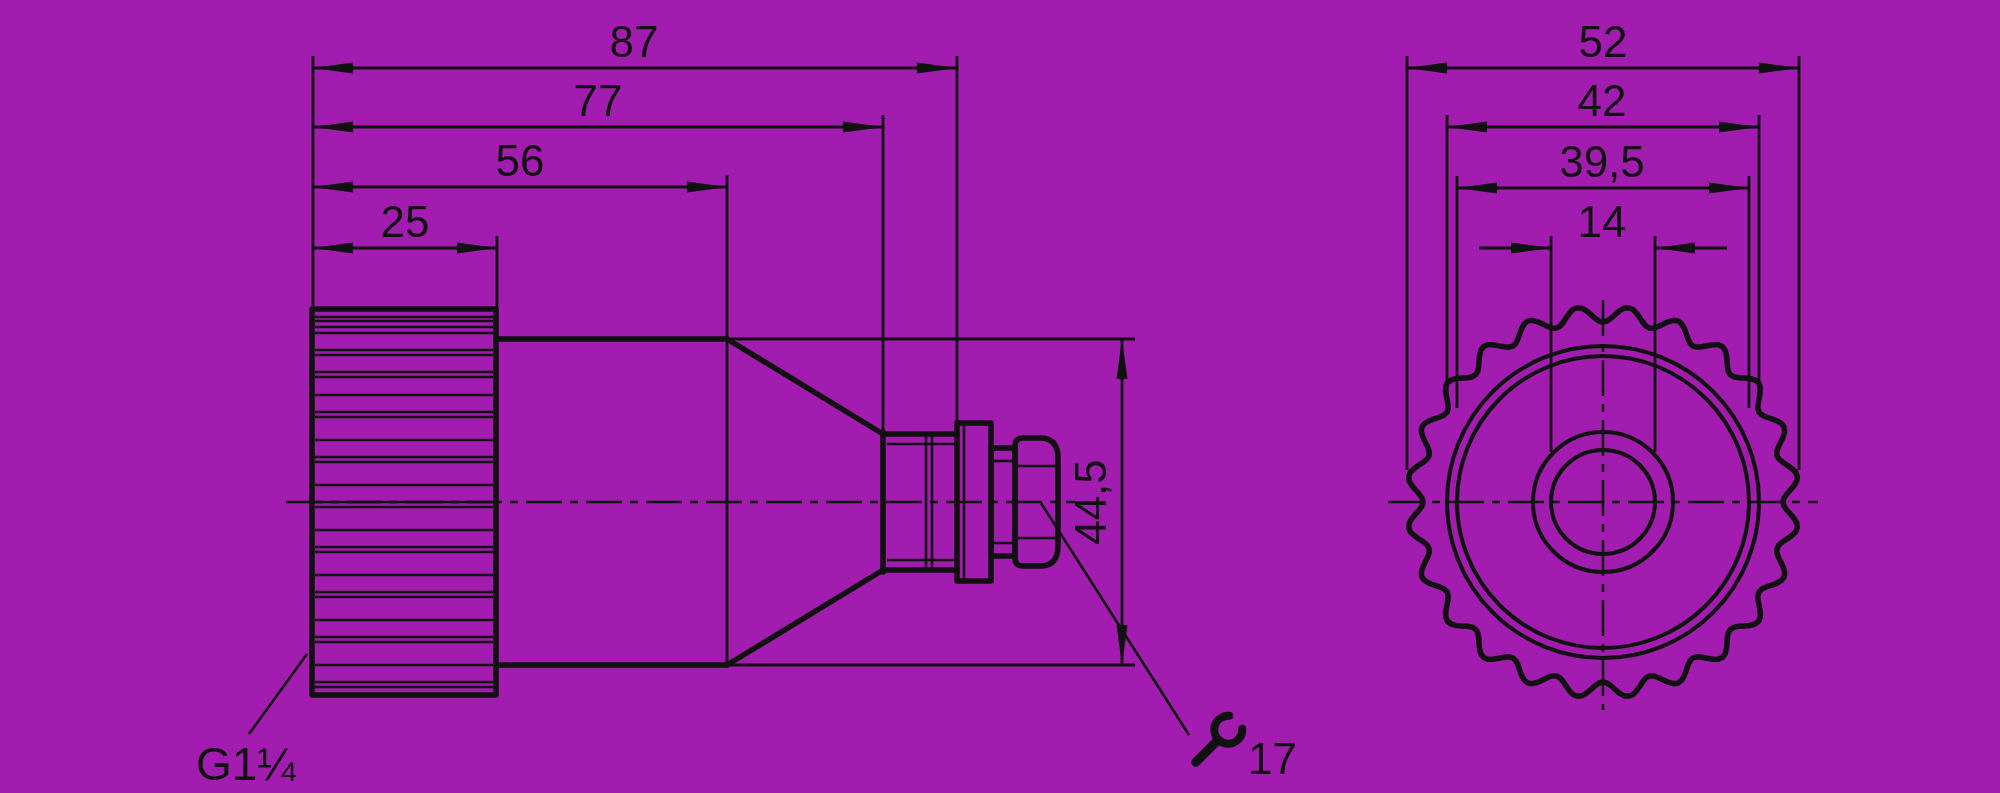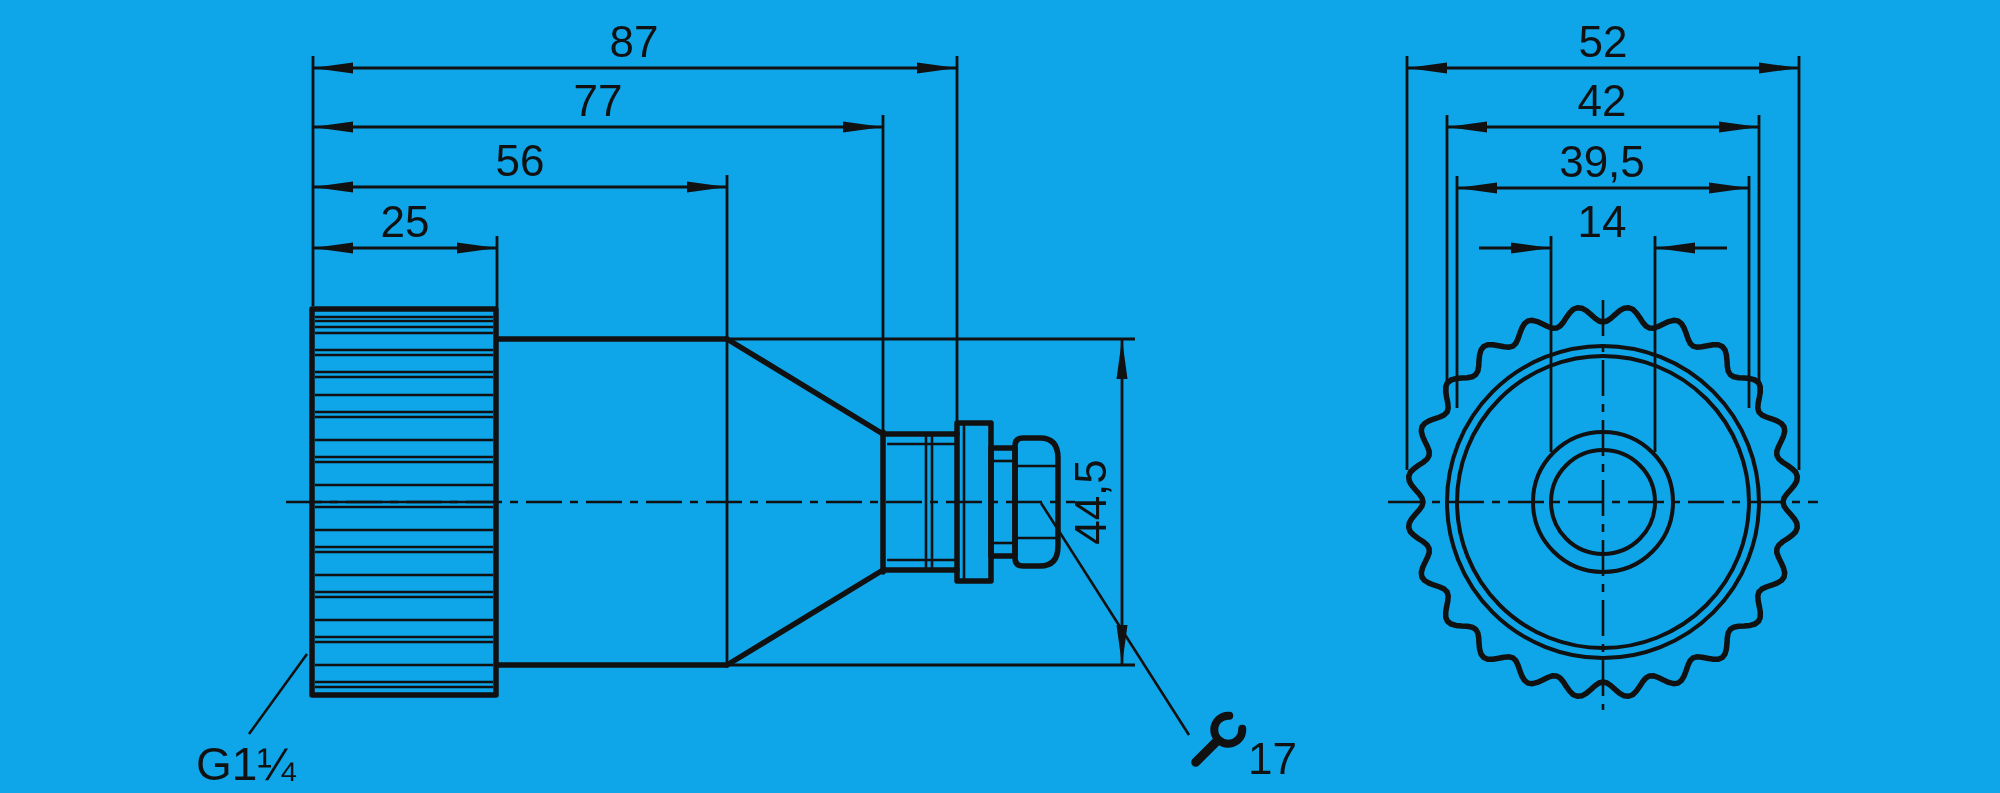--- a/index.html
+++ b/index.html
@@ -1,16 +1,16 @@
 <!DOCTYPE html>
 <html><head>
 <meta charset="utf-8">
 <style>
   html,body{margin:0;padding:0;background:#ffffff;}
-  .stage{position:relative;width:2000px;height:793px;background:#0ea5e9;overflow:hidden;
+  .stage{position:relative;width:2000px;height:793px;background:#a21caf;overflow:hidden;
          font-family:"Liberation Sans", sans-serif;}
   svg{display:block;}
   .thick{stroke:#111;stroke-width:5.5;fill:none;stroke-linecap:round;stroke-linejoin:round;}
   .med{stroke:#111;stroke-width:4;fill:none;}
   .thin{stroke:#111;stroke-width:2.6;fill:none;}
   .dim{stroke:#111;stroke-width:2.8;fill:none;}
   .cl{stroke:#111;stroke-width:2.6;fill:none;stroke-dasharray:36 8 8 8;}
   .dimtext{fill:#111;font-size:44px;font-family:"Liberation Sans", sans-serif;}
   .labeltext{fill:#111;font-size:46px;font-family:"Liberation Sans", sans-serif;}
 </style>

